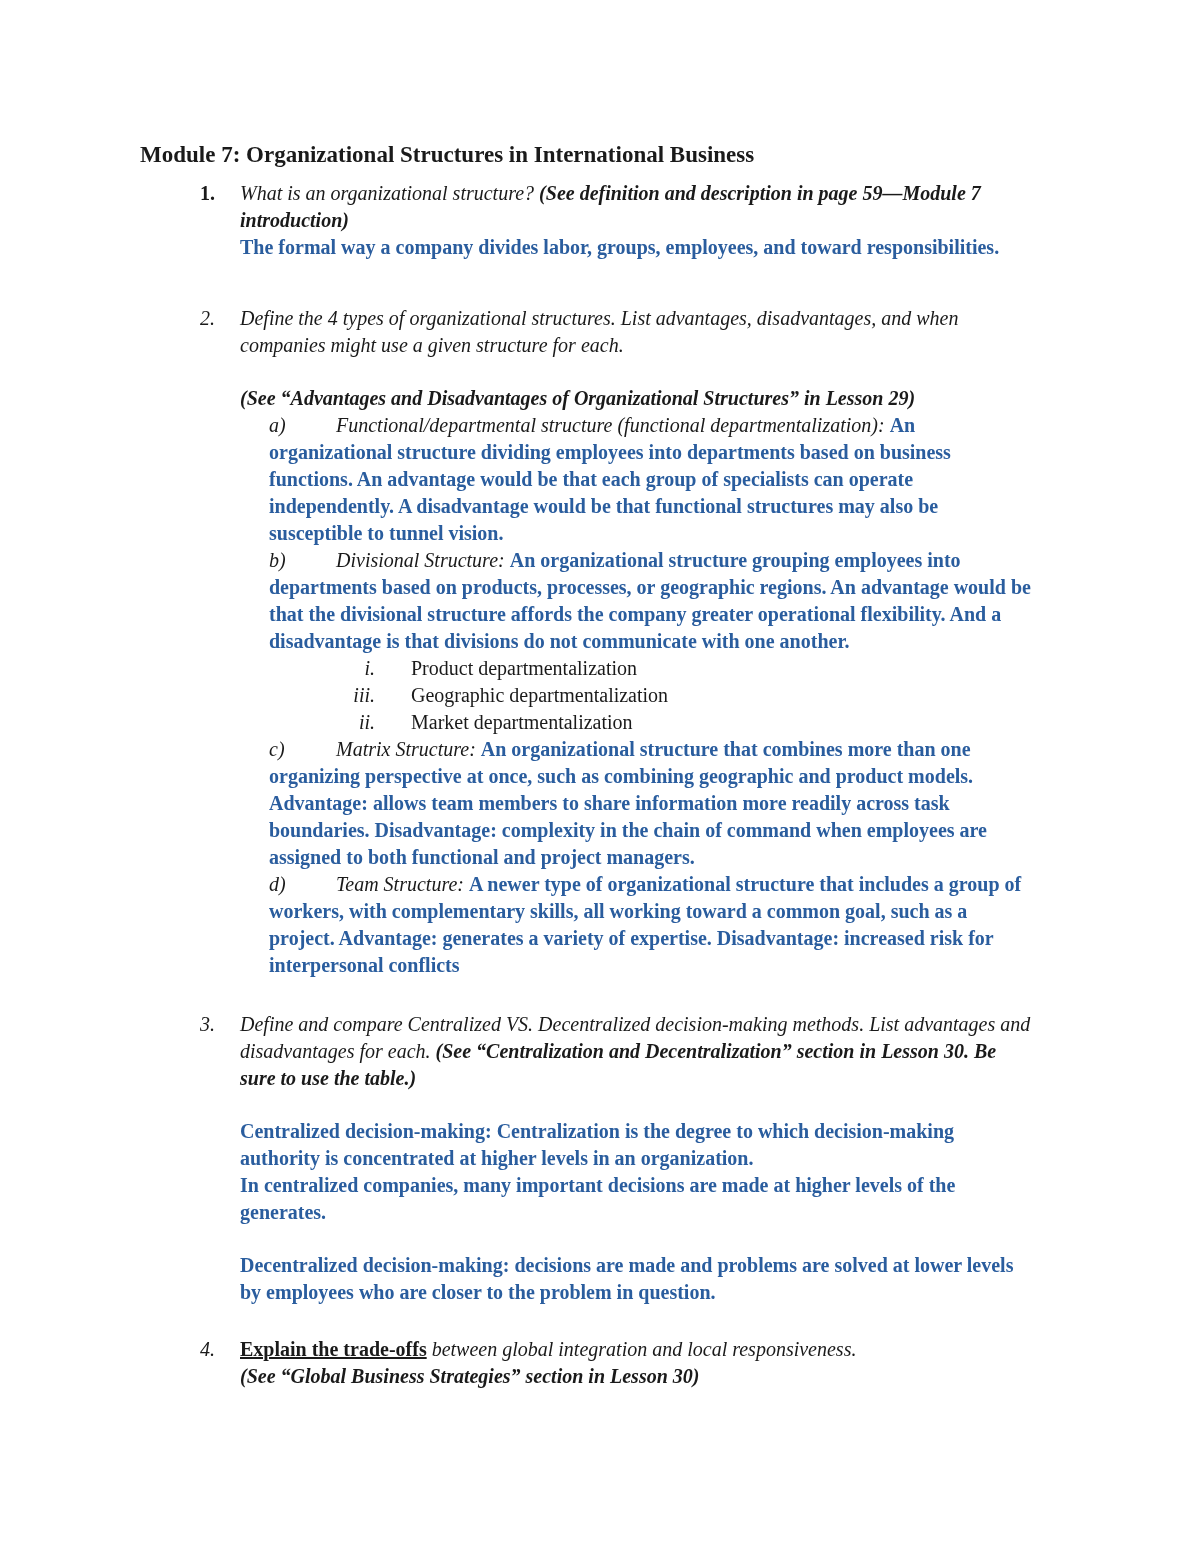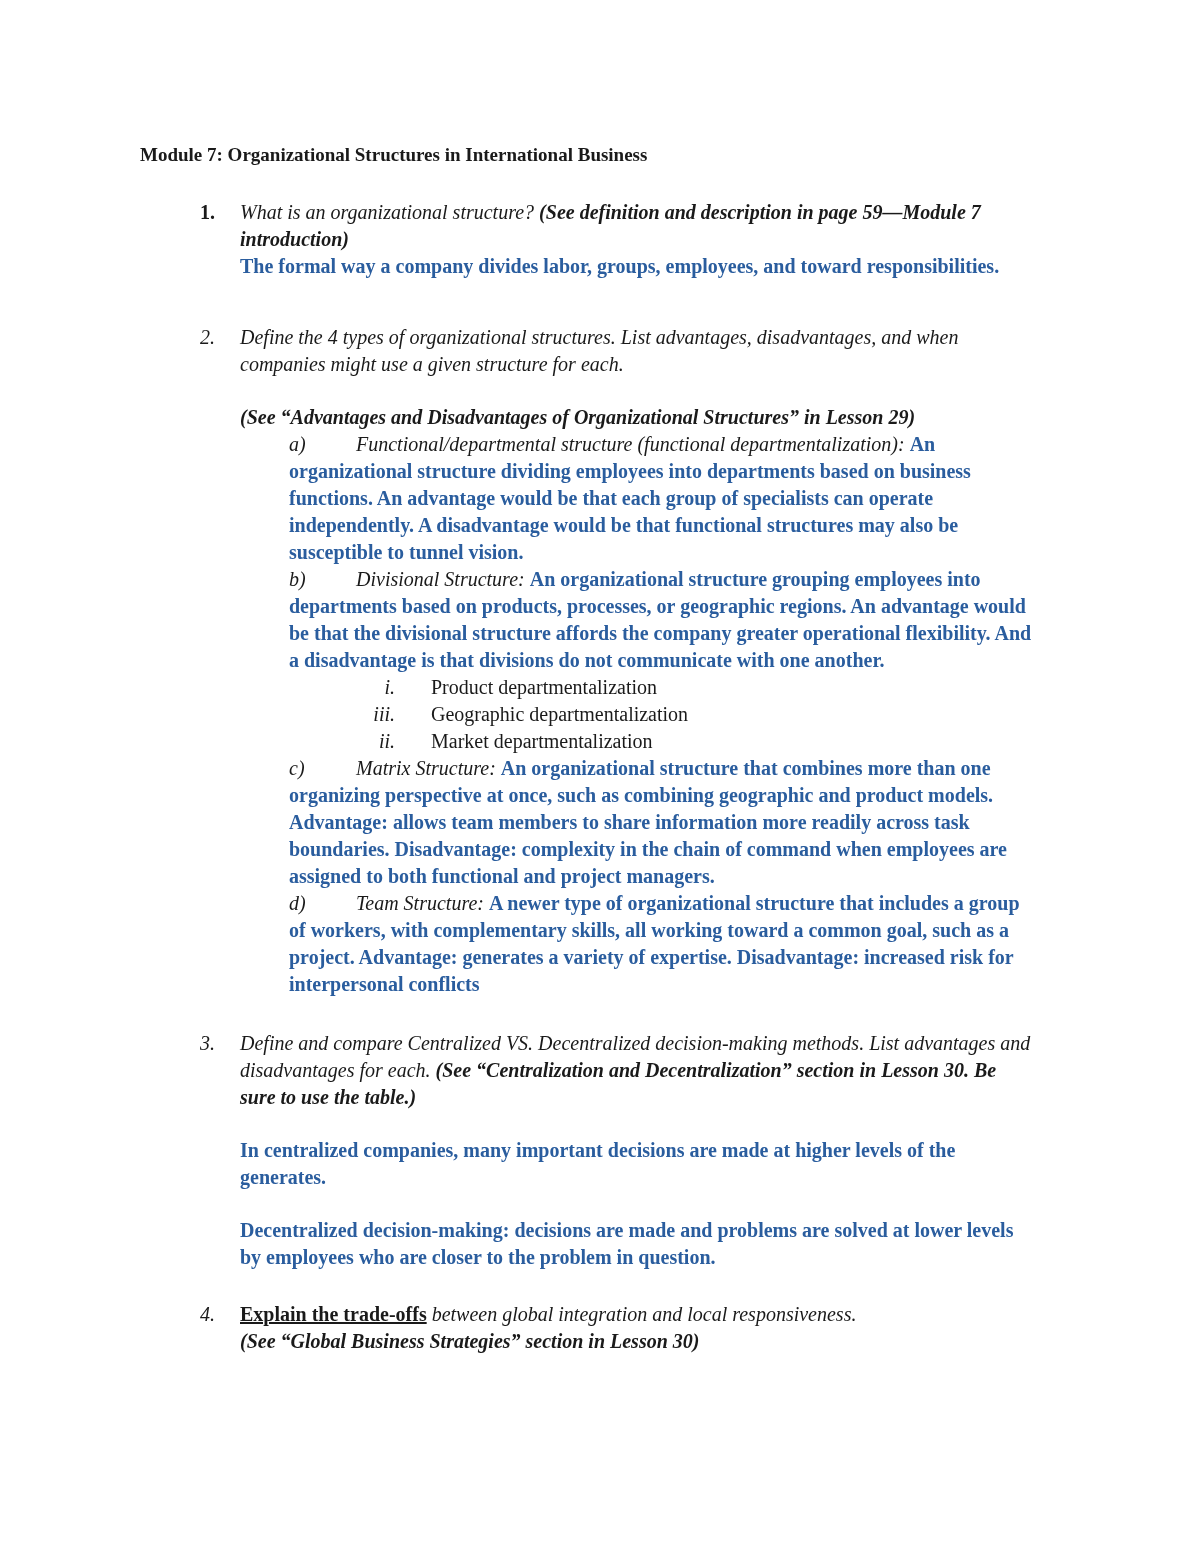--- a/index.html
+++ b/index.html
@@ -12,42 +12,42 @@
   }
   .page {
     width: 1200px;
     min-height: 1553px;
     padding: 141px 168px 80px 140px;
     background: #ffffff;
     font-size: 20px;
     line-height: 27px;
   }
   .title {
-    font-size: 19px;
+    font-size: 23px;
     font-weight: bold;
-    margin-bottom: 31px;
+    margin-bottom: 12px;
   }
   .item { display: flex; }
   .item-wrap { margin-left: 60px; }
   .num {
     width: 40px;
     flex-shrink: 0;
   }
   .num.bold { font-weight: bold; }
   .num.it { font-style: italic; }
   .content { flex: 1 1 auto; max-width: 795px; }
   .it { font-style: italic; }
   .bi { font-weight: bold; font-style: italic; }
   .bu { font-weight: bold; text-decoration: underline; }
   .ans { color: var(--blue, #2a5d9e); font-weight: bold; }
   .gap-sm { height: 26px; }
   .gap-item { height: 44px; }
   .gap-q3 { height: 32px; }
   .gap-q4 { height: 30px; }
-  .sub { margin-left: 49px; }
+  .sub { margin-left: 29px; }
   .slabel {
     display: inline-block;
     width: 67px;
     font-style: italic;
   }
   .roman { display: flex; margin-left: 60px; }
   .rlabel {
     width: 46px;
     flex-shrink: 0;
     text-align: right;
@@ -106,20 +106,21 @@
       </div>
     </div>
 
     <div class="gap-q3"></div>
 
     <div class="item">
       <div class="num it">3.</div>
       <div class="content">
         <p><span class="it">Define and compare Centralized VS. Decentralized decision-making methods. List advantages and disadvantages for each. </span><span class="bi">(See “Centralization and Decentralization” section in Lesson 30. Be sure to use the table.)</span></p>
         <div class="gap-sm"></div>
+        <p class="ans">Centralized decision-making: Centralization is the degree to which decision-making authority is concentrated at higher levels in an organization.</p>
         <p class="ans">In centralized companies, many important decisions are made at higher levels of the generates.</p>
         <div class="gap-sm"></div>
         <p class="ans">Decentralized decision-making: decisions are made and problems are solved at lower levels by employees who are closer to the problem in question.</p>
       </div>
     </div>
 
     <div class="gap-q4"></div>
 
     <div class="item">
       <div class="num it">4.</div>

